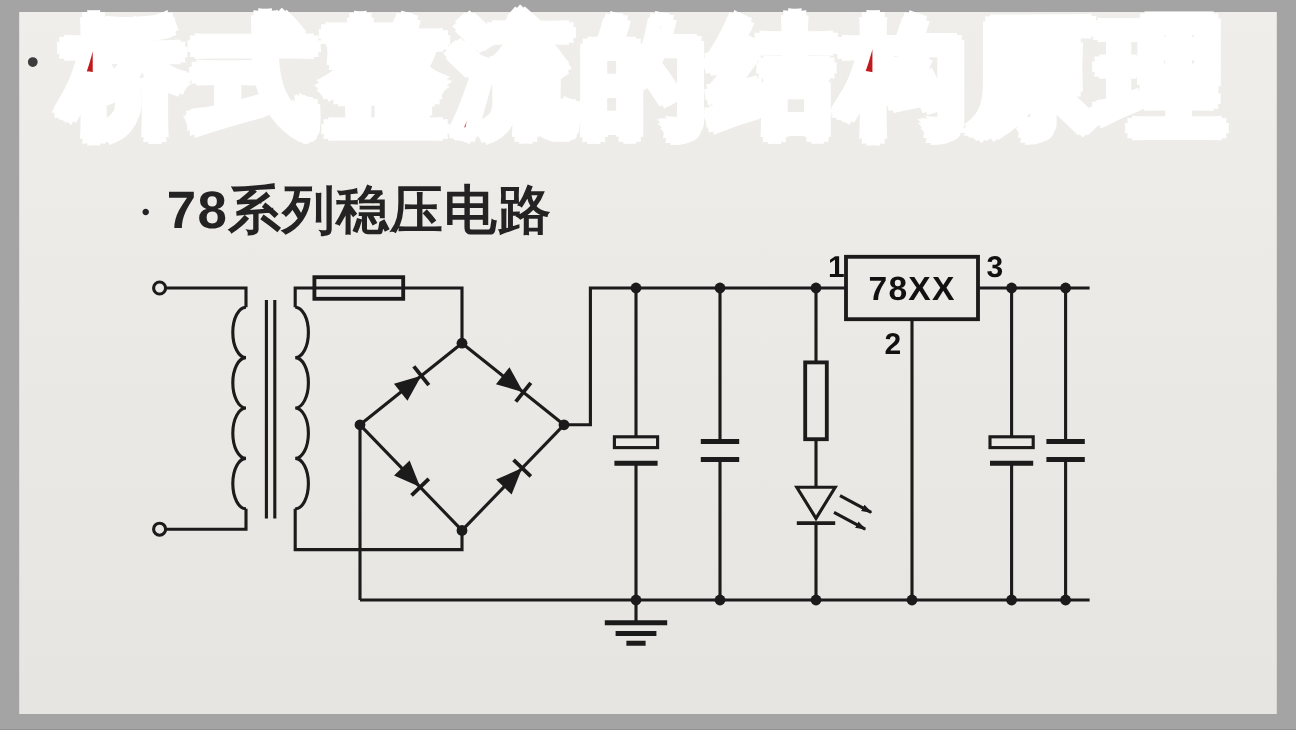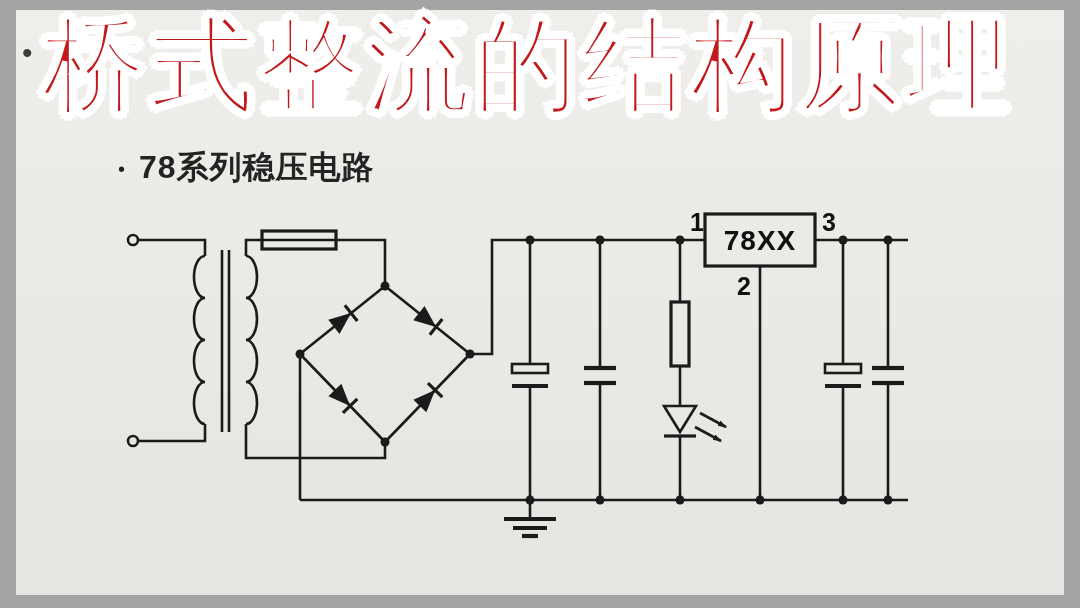--- a/index.html
+++ b/index.html
@@ -14,36 +14,36 @@
     position:absolute;
     left:16px;top:10px;right:16px;bottom:13px;
     background:linear-gradient(180deg,#efeeea 0%,#eae8e4 60%,#e7e5e1 100%);
   }
   .circuit-svg{position:absolute;left:0;top:0;width:1080px;height:608px;}
   .slide-bullet{
     position:absolute;left:22px;top:38px;
     font-size:30px;color:#3c3c3c;line-height:1;
   }
   .slide-title{
-    position:absolute;left:42px;top:0px;margin:0;
-    font-size:104px;font-weight:normal;line-height:1.25;
+    position:absolute;left:52px;top:0px;margin:0;
+    font-size:104px;font-weight:bold;line-height:1.25;
     letter-spacing:4px;white-space:nowrap;
     color:#c1191c;
     -webkit-text-stroke:5px #ffffff;
     text-shadow:
       -6px 0 0 #fff, 6px 0 0 #fff, 0 -6px 0 #fff, 0 6px 0 #fff,
       -4px -4px 0 #fff, 4px -4px 0 #fff, -4px 4px 0 #fff, 4px 4px 0 #fff;
   }
   .subtitle{
     position:absolute;left:118px;top:146px;
     display:flex;align-items:center;gap:14px;
     color:#232323;
   }
   .subtitle .dot{font-size:20px;line-height:1;margin-top:2px;}
-  .subtitle .txt{font-size:32px;font-weight:600;letter-spacing:1px;}
+  .subtitle .txt{font-size:44px;font-weight:600;letter-spacing:1px;}
   svg text{
     font-family:"Liberation Sans","DejaVu Sans",sans-serif;
     fill:#111;font-weight:bold;
   }
   .wire{stroke:#1b1b1b;stroke-width:2.6;fill:none;}
   .thick{stroke:#1b1b1b;stroke-width:3.2;fill:none;}
   .plate{stroke:#1b1b1b;stroke-width:4.2;fill:none;}
   .dotj{fill:#1b1b1b;stroke:none;}
 </style>
 </head>

